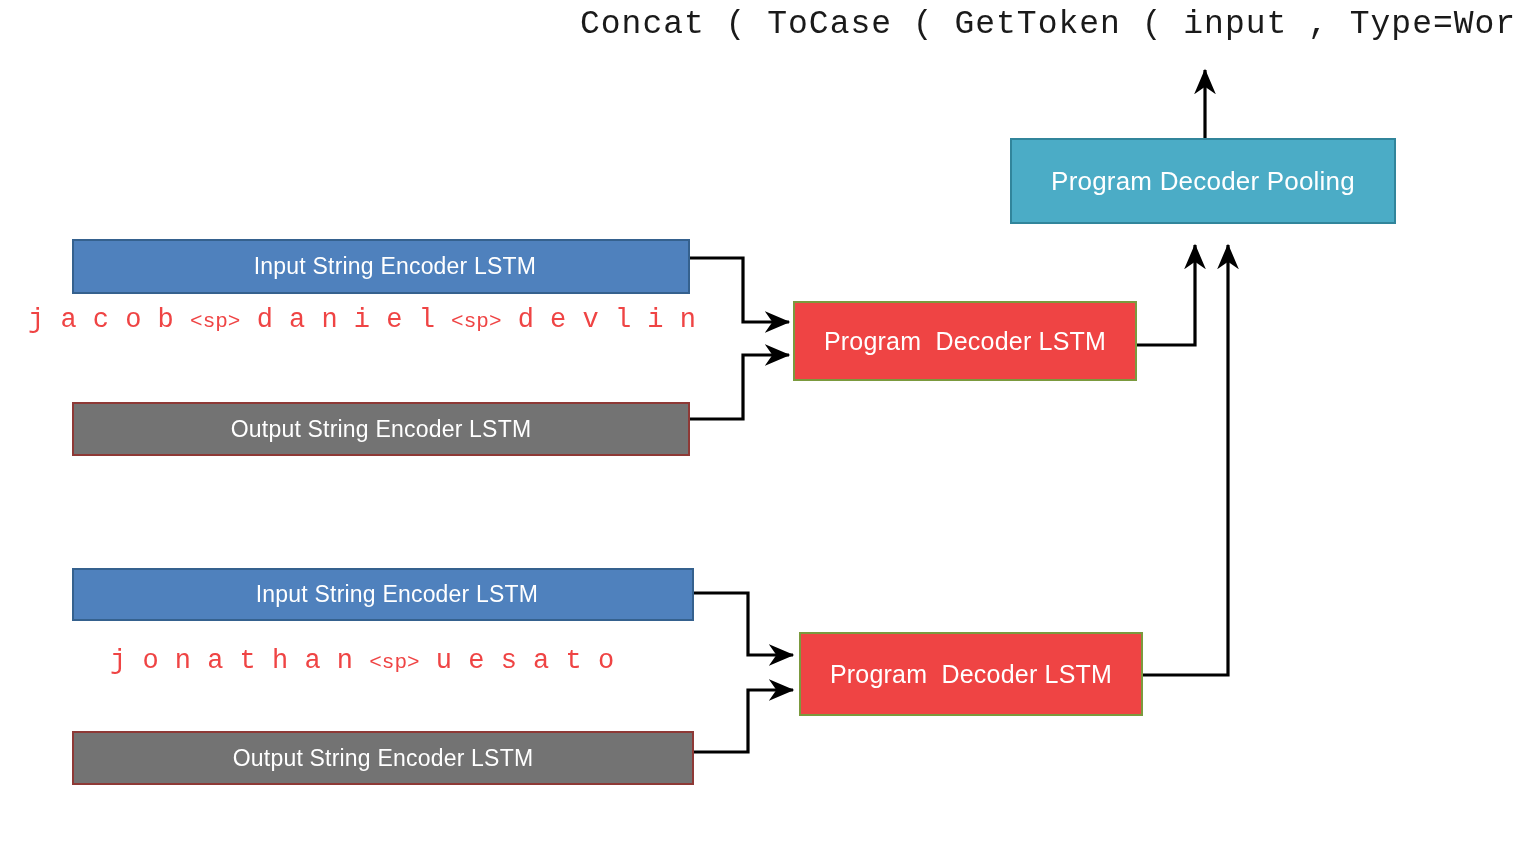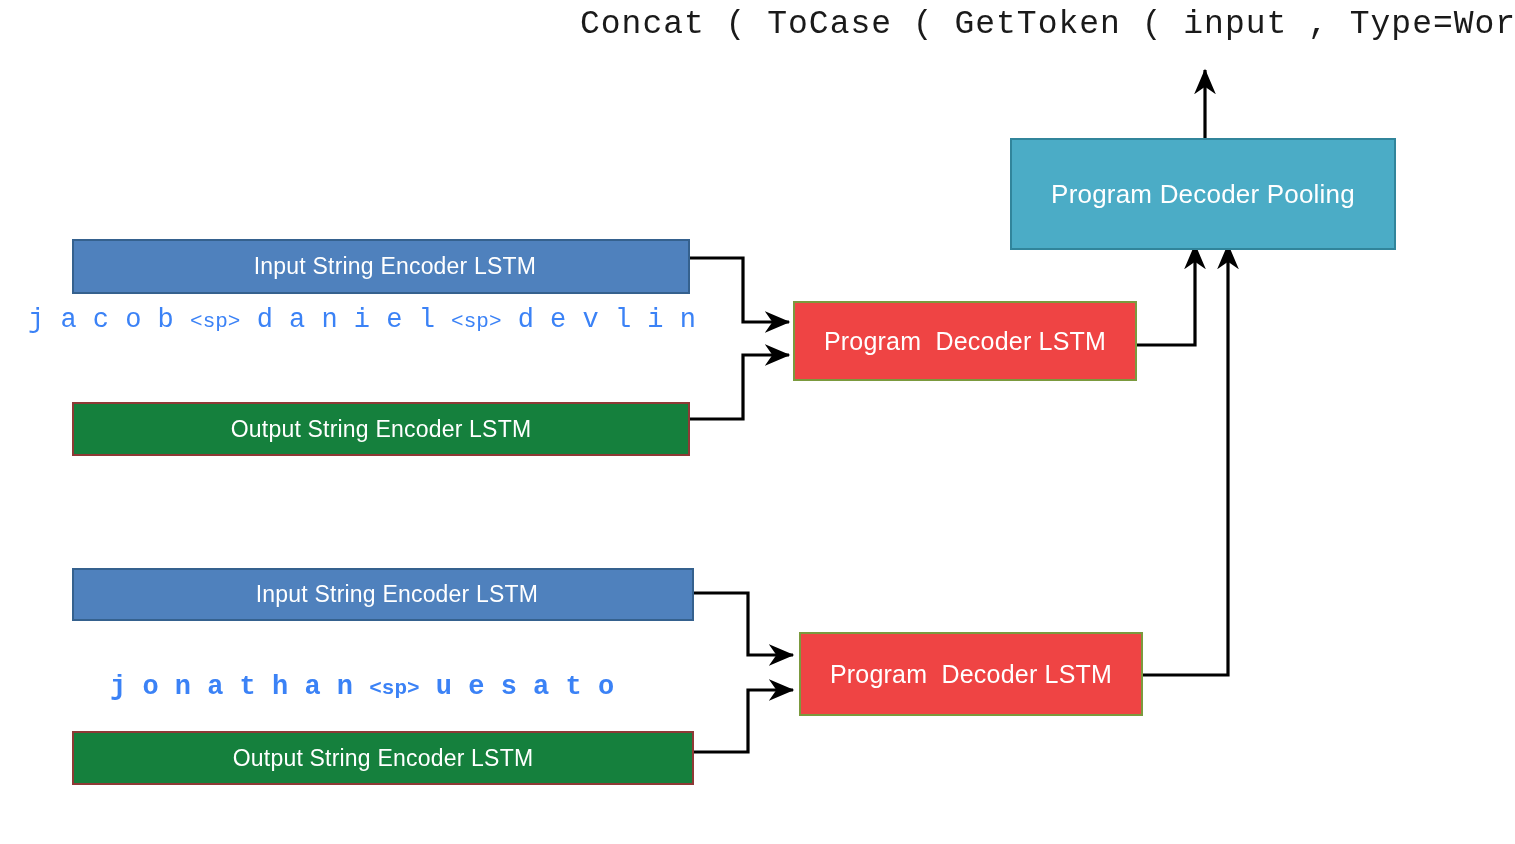--- a/index.html
+++ b/index.html
@@ -28,39 +28,39 @@
     white-space: pre;
     letter-spacing: 0.2px;
   }
   .box-blue {
     background: #4F81BD;
     border: 2px solid #35618E;
     font-size: 23px;
     padding-left: 28px;
   }
   .box-red {
-    background: #15803d;
+    background: #737373;
     border: 2px solid #8E3936;
     font-size: 23px;
   }
   .box-green {
     background: #ef4444;
     border: 2px solid #7B9A3E;
     font-size: 25px;
   }
   .box-teal {
     background: #4BACC6;
     border: 2px solid #31859B;
     font-size: 26px;
   }
   .strtext {
     position: absolute;
     font-family: "Liberation Mono", monospace;
     font-size: 27px;
-    color: #3b82f6;
+    color: #ef4444;
     white-space: pre;
     letter-spacing: 0px;
   }
   .strtext .sp {
     font-size: 21px;
   }
   .toptext {
     position: absolute;
     font-family: "Liberation Mono", monospace;
     font-size: 33px;
@@ -113,33 +113,33 @@
 
     <g>
       <polyline points="692,752 748,752 748,690 793,690" fill="none" stroke="#000000" stroke-width="3.2" marker-end="url(#arrowhead)"></polyline>
     </g>
 
     <g>
       <polyline points="1143,675 1228,675 1228,245" fill="none" stroke="#000000" stroke-width="3.2" marker-end="url(#arrowhead)"></polyline>
     </g>
   </svg>
 
-  <div class="box box-teal" style="left:1010px; top:138px; width:386px; height:112px;">Program Decoder Pooling</div>
+  <div class="box box-teal" style="left:1010px; top:138px; width:386px; height:86px;">Program Decoder Pooling</div>
 
   <div class="box box-blue" style="left:72px; top:239px; width:618px; height:55px;">Input String Encoder LSTM</div>
 
   <div class="strtext" style="left:28px; top:305px;"><span>j a c o b </span><span class="sp">&lt;sp&gt;</span><span> d a n i e l </span><span class="sp">&lt;sp&gt;</span><span> d e v l i n</span></div>
 
   <div class="box box-red" style="left:72px; top:402px; width:618px; height:54px;">Output String Encoder LSTM</div>
 
 
   <div class="box box-green" style="left:793px; top:301px; width:344px; height:80px;">Program  Decoder LSTM</div>
 
   <div class="box box-blue" style="left:72px; top:568px; width:622px; height:53px;">Input String Encoder LSTM</div>
 
-  <div class="strtext" style="left:110px; top:672px;font-weight:bold;"><span>j o n a t h a n </span><span class="sp">&lt;sp&gt;</span><span> u e s a t o</span></div>
+  <div class="strtext" style="left:110px; top:646px;"><span>j o n a t h a n </span><span class="sp">&lt;sp&gt;</span><span> u e s a t o</span></div>
 
   <div class="box box-red" style="left:72px; top:731px; width:622px; height:54px;">Output String Encoder LSTM</div>
 
 
   <div class="box box-green" style="left:799px; top:632px; width:344px; height:84px;">Program  Decoder LSTM</div>
 
 </div>
 
 </body></html>

